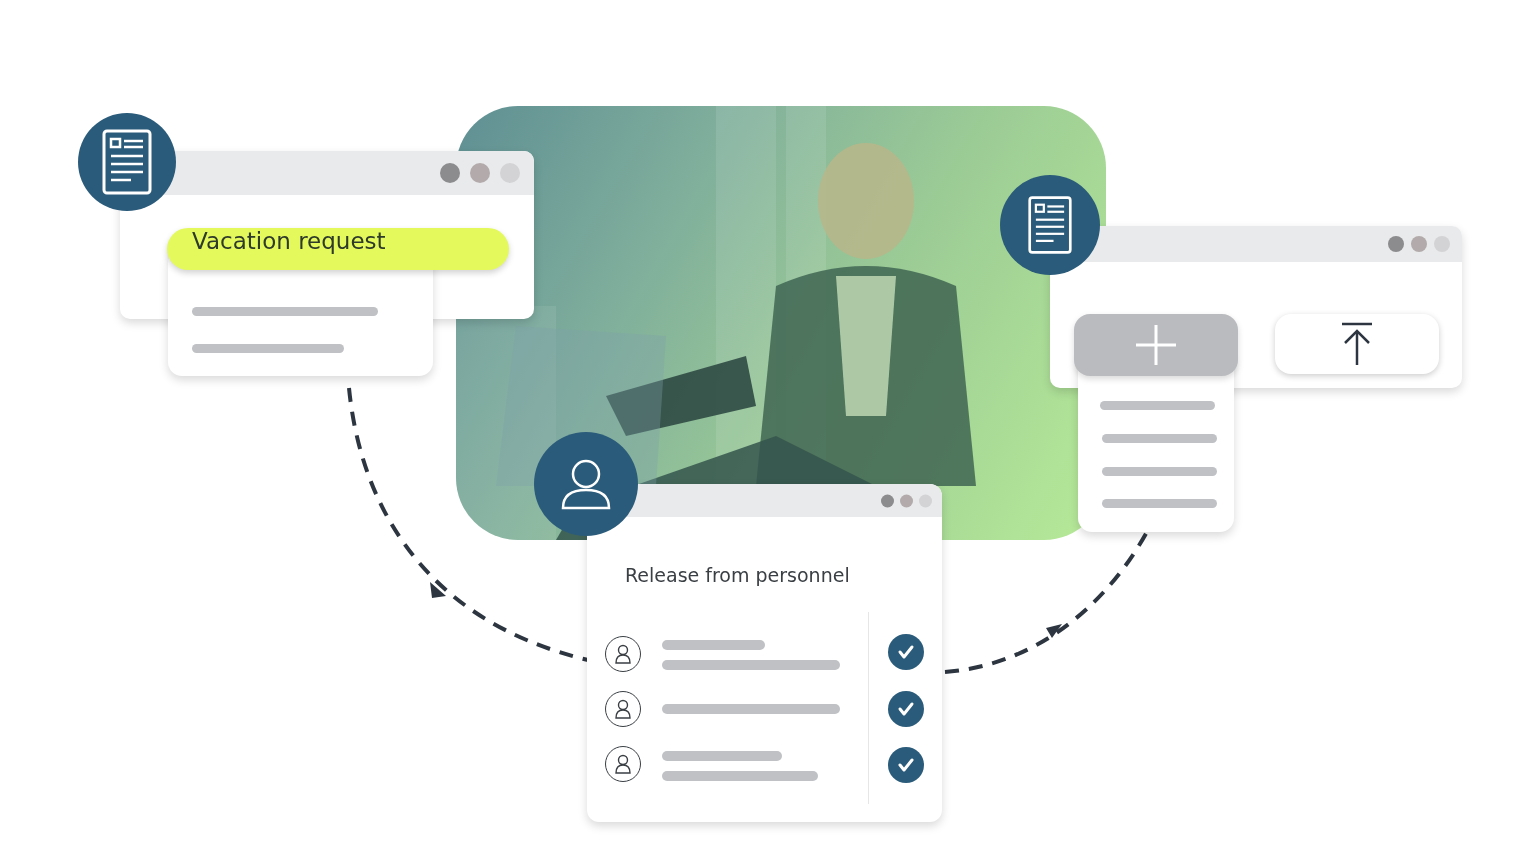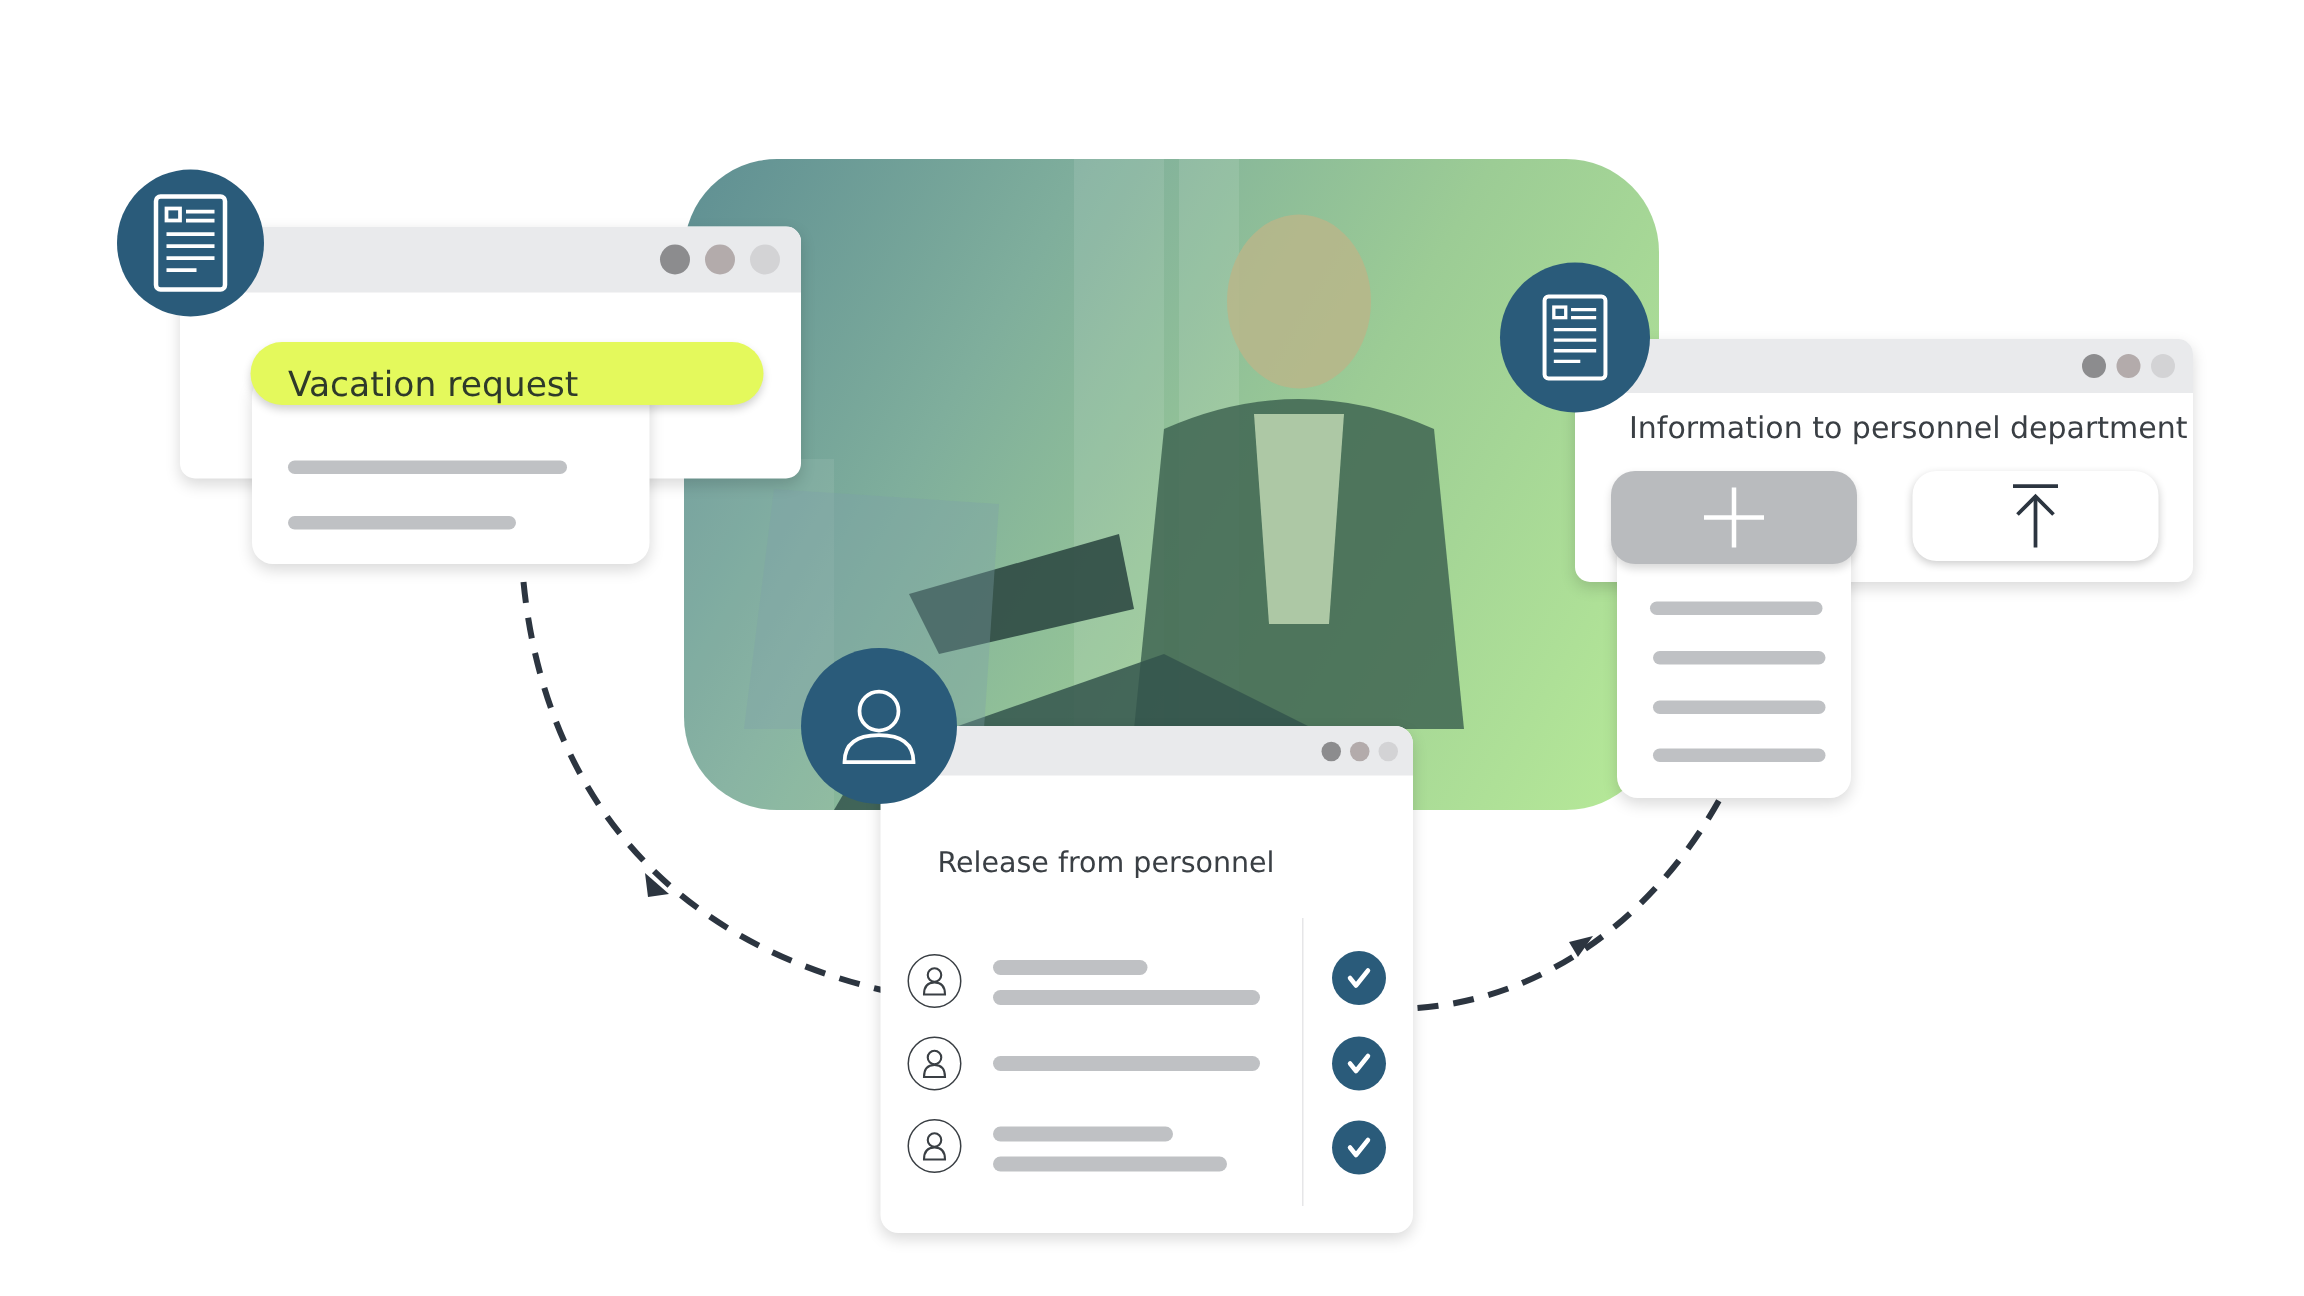--- a/index.html
+++ b/index.html
@@ -49,21 +49,21 @@
       <div class="dot d1"></div>
       <div class="dot d2"></div>
       <div class="dot d3"></div>
     </div>
   </div>
 </div>
 <div class="abs win" style="left:168px;top:250px;width:265px;height:126px;border-radius:14px;">
   <div class="line" style="left:24px;top:57px;width:186px;"></div>
   <div class="line" style="left:24px;top:94px;width:152px;"></div>
 </div>
-<div class="abs" style="left:167px;top:228px;width:342px;height:42px;background:#e4f95c;border-radius:21px;box-shadow:0 3px 6px rgba(0,0,0,0.18);display:flex;align-items:flex-end;padding-left:25px;box-sizing:border-box;font-size:23px;color:#2e3a2a;">
+<div class="abs" style="left:167px;top:228px;width:342px;height:42px;background:#e4f95c;border-radius:21px;box-shadow:0 3px 6px rgba(0,0,0,0.18);display:flex;align-items:flex-start;padding-left:25px;box-sizing:border-box;font-size:23px;color:#2e3a2a;">
   <span>Vacation request</span>
 </div>
 <div class="abs badge" style="left:78px;top:113px;width:98px;height:98px;">
   <svg width="52" height="68" viewBox="0 0 52 68">
     <rect x="3" y="3" width="46" height="62" rx="3" fill="none" stroke="#fff" stroke-width="3"></rect>
     <rect x="10" y="11" width="9" height="8" fill="none" stroke="#fff" stroke-width="2.5"></rect>
     <line x1="23" y1="13" x2="42" y2="13" stroke="#fff" stroke-width="2.5"></line>
     <line x1="23" y1="19" x2="42" y2="19" stroke="#fff" stroke-width="2.5"></line>
     <line x1="10" y1="28" x2="42" y2="28" stroke="#fff" stroke-width="2.5"></line>
     <line x1="10" y1="36" x2="42" y2="36" stroke="#fff" stroke-width="2.5"></line>
@@ -73,21 +73,20 @@
 </div>
 
 <div class="abs win" style="left:1050px;top:226px;width:412px;height:162px;">
   <div class="bar" style="height:36px;">
     <div class="dots" style="gap:7px;right:12px;">
       <div class="dot d1" style="width:16px;height:16px;"></div>
       <div class="dot d2" style="width:16px;height:16px;"></div>
       <div class="dot d3" style="width:16px;height:16px;"></div>
     </div>
   </div>
-  <div class="abs" style="left:36px;top:47px;font-size:20px;color:#3a3f44;white-space:nowrap;">Information to personnel department</div>
 </div>
 <div class="abs win" style="left:1078px;top:350px;width:156px;height:182px;border-radius:14px;">
   <div class="line" style="left:22px;top:51px;width:115px;"></div>
   <div class="line" style="left:24px;top:84px;width:115px;"></div>
   <div class="line" style="left:24px;top:117px;width:115px;"></div>
   <div class="line" style="left:24px;top:149px;width:115px;"></div>
 </div>
 <div class="abs" style="left:1074px;top:314px;width:164px;height:62px;background:#b9bbbe;border-radius:16px;box-shadow:0 3px 6px rgba(0,0,0,0.15);display:flex;align-items:center;justify-content:center;">
   <svg width="44" height="44">
       <line x1="22" y1="2" x2="22" y2="42" stroke="#fff" stroke-width="3"></line>

